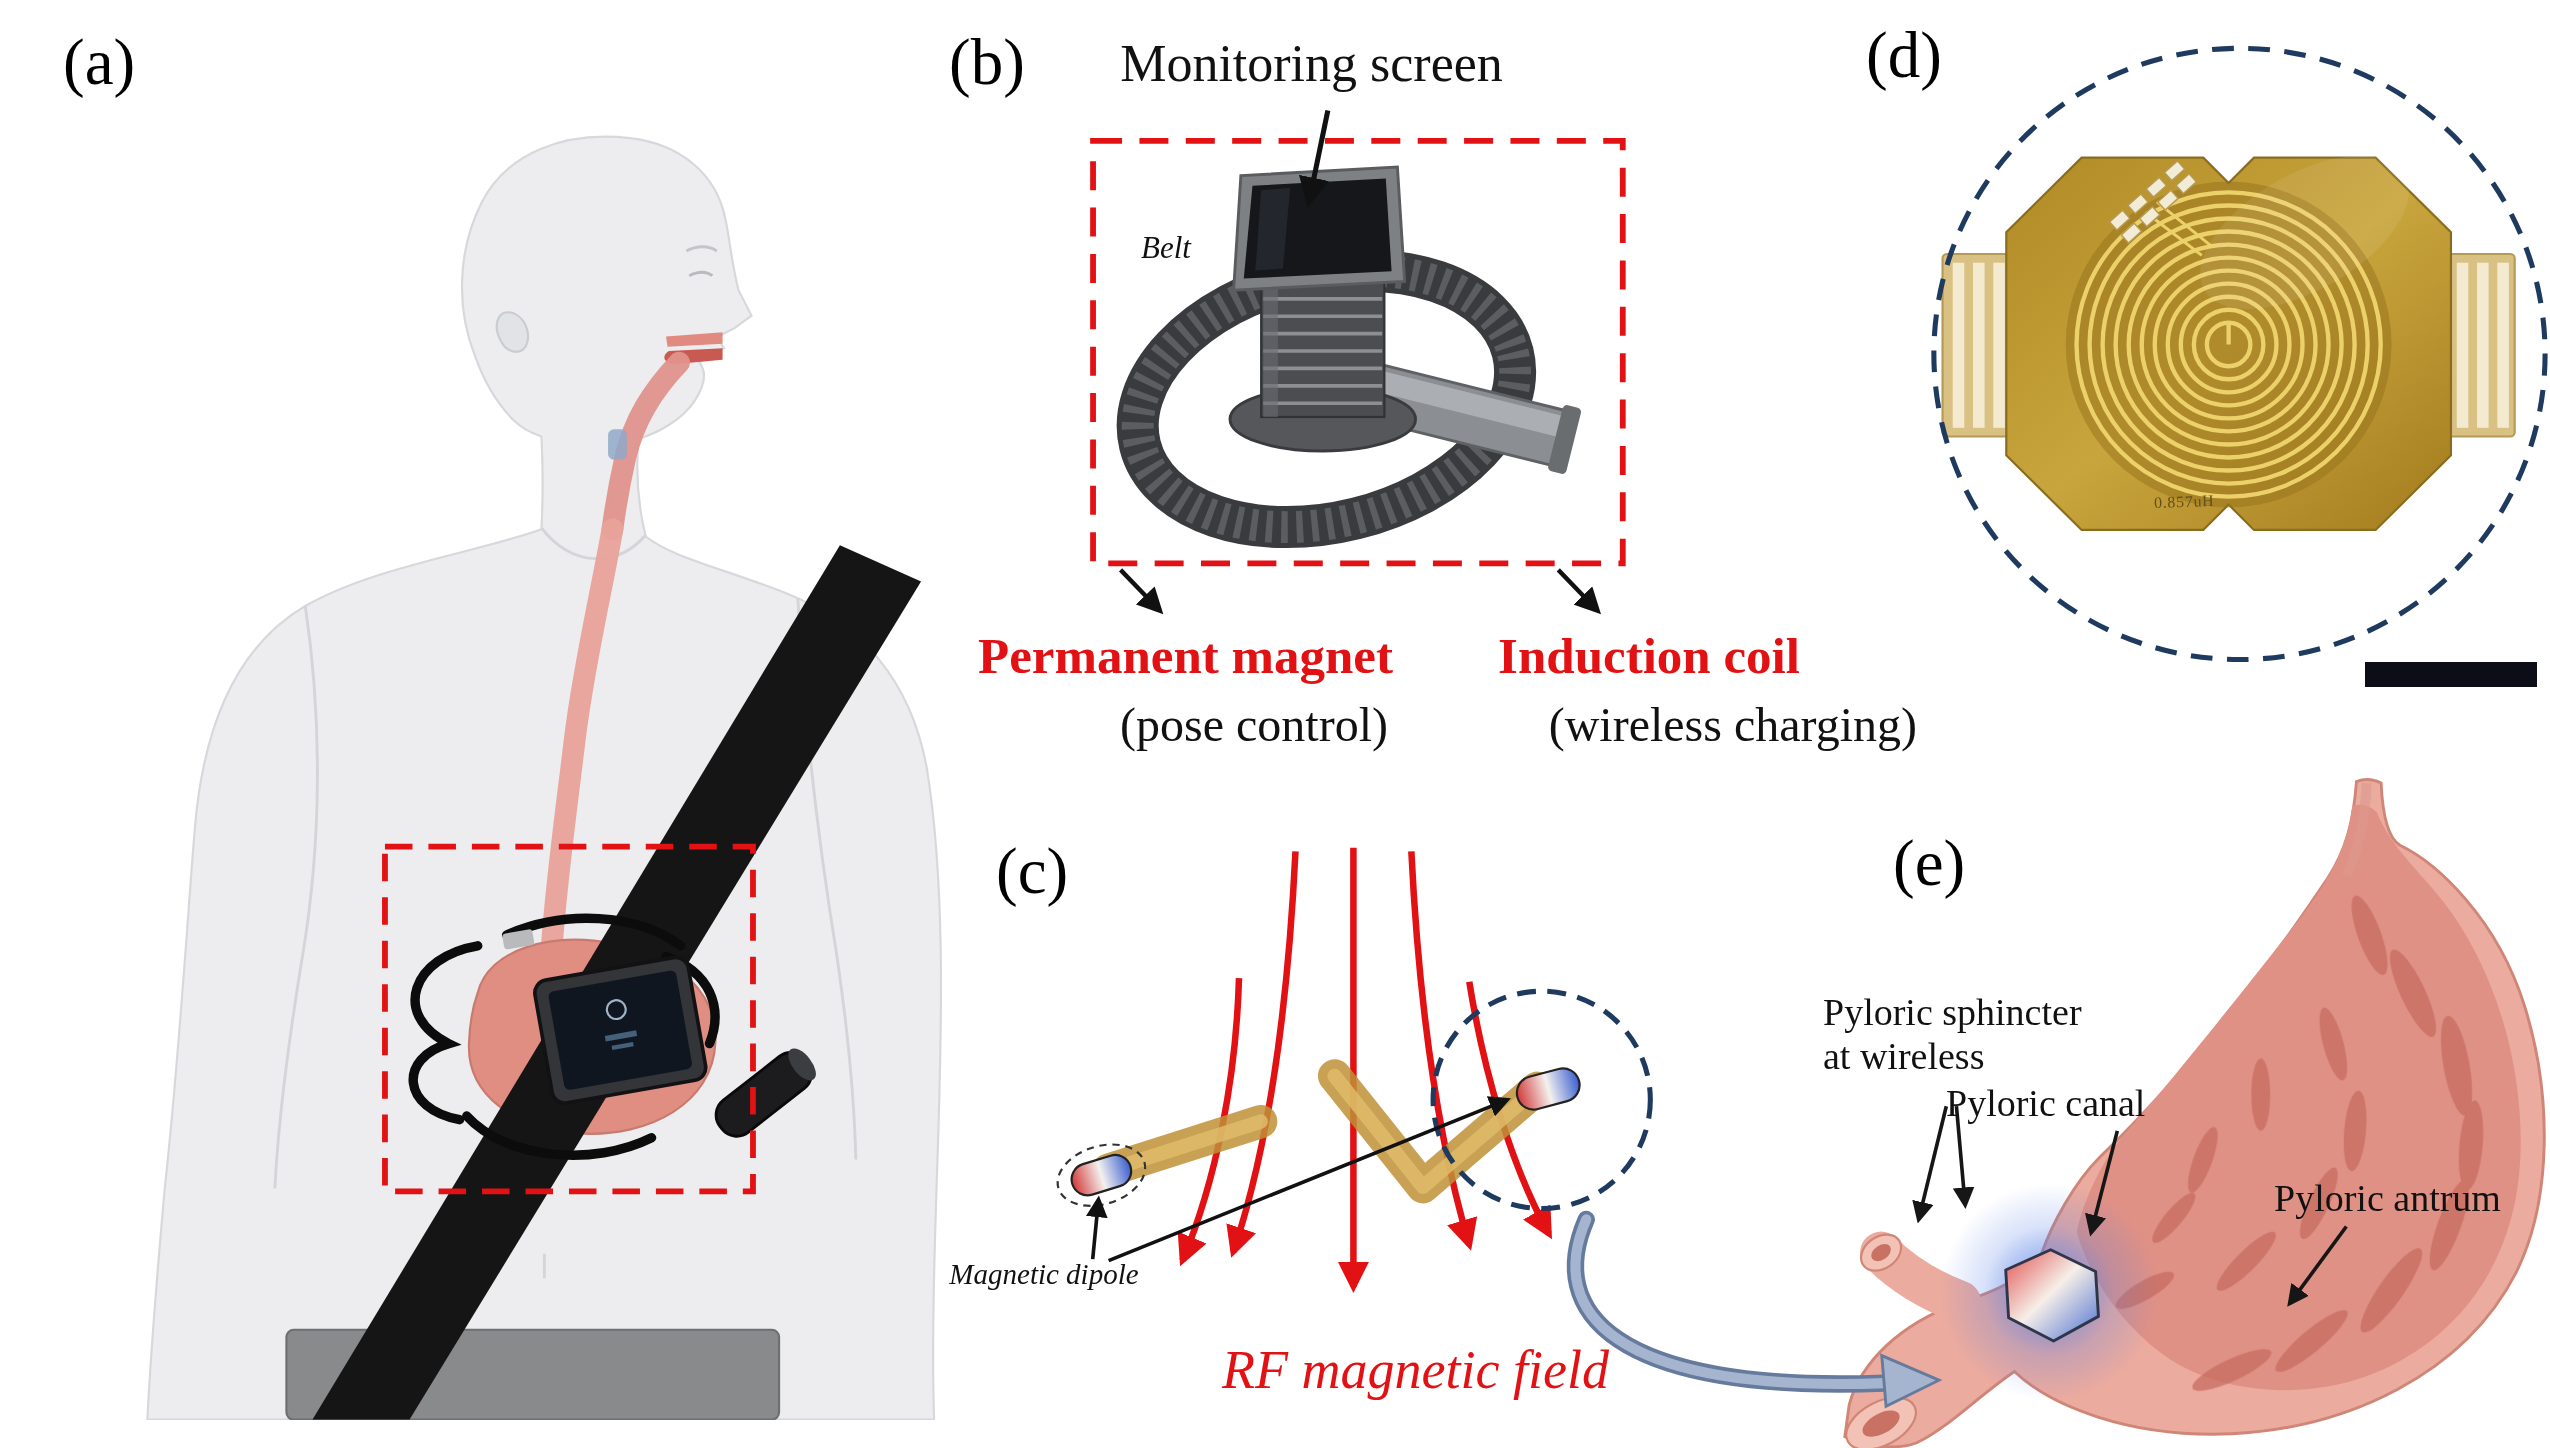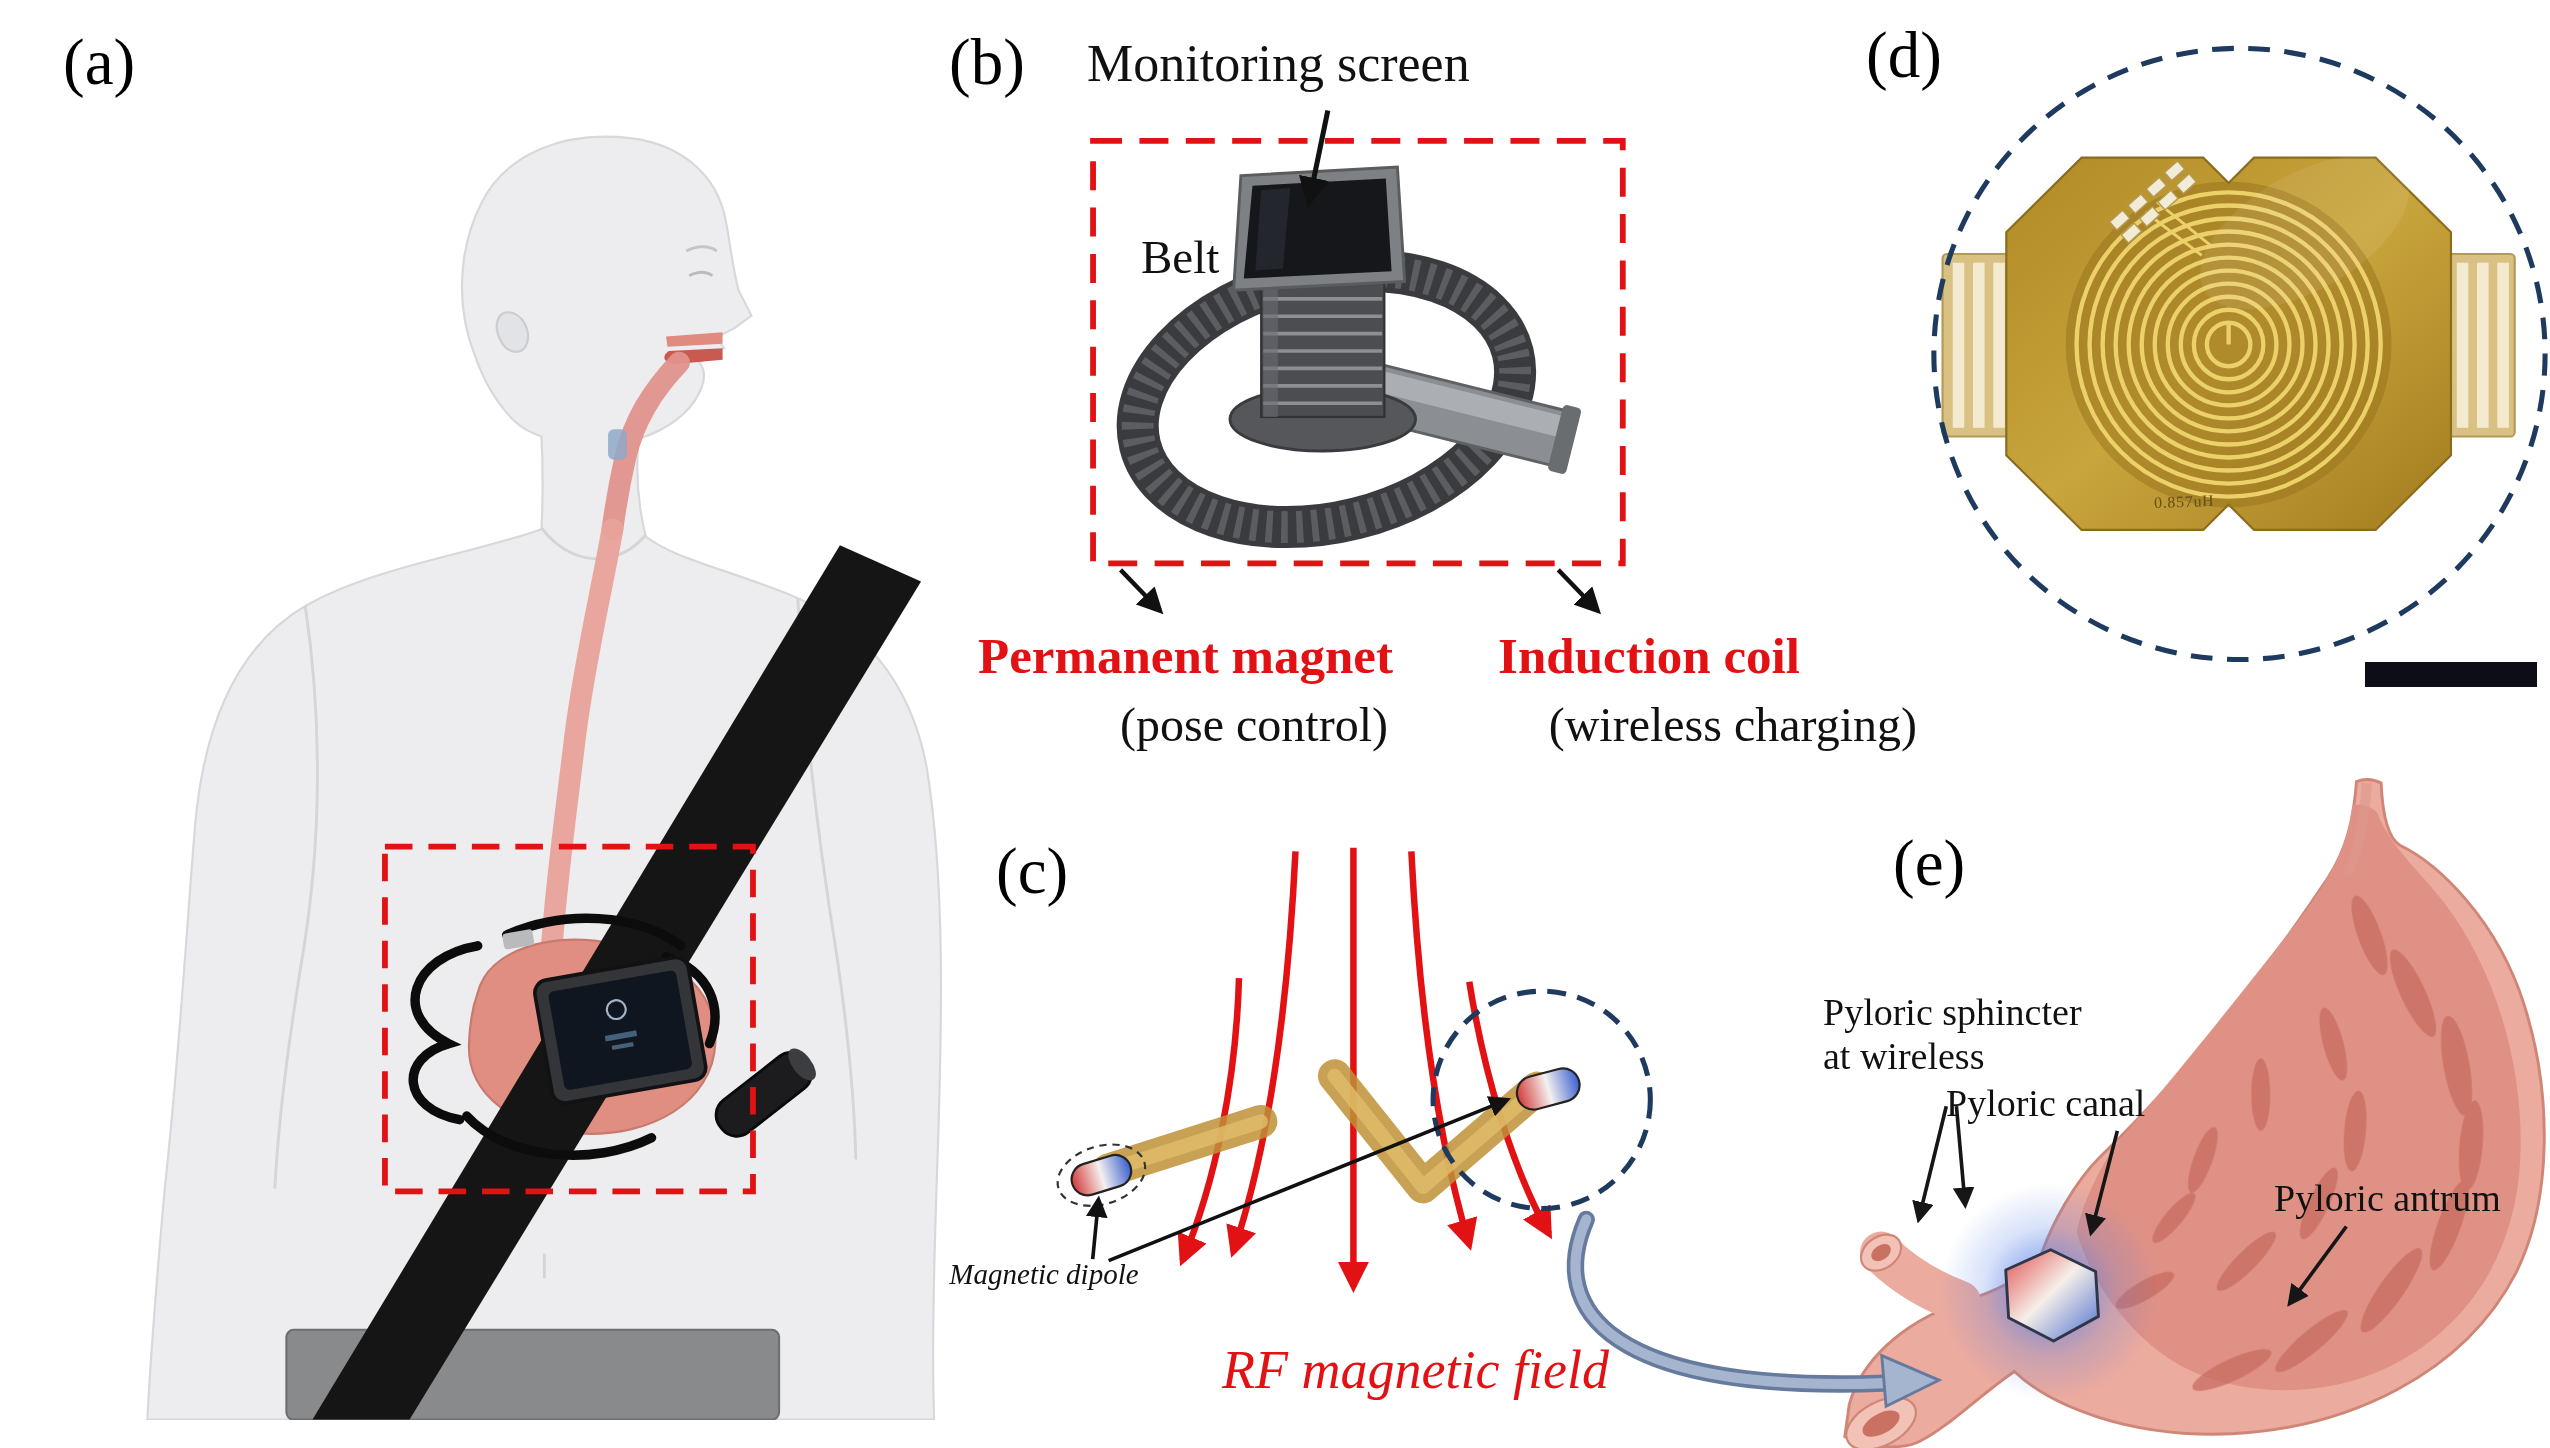--- a/index.html
+++ b/index.html
@@ -7,25 +7,25 @@
     --dashed-navy:#1e3a5f;
     --label-black:#111111;
   }
   *{box-sizing:border-box;margin:0;padding:0}
   html,body{background:#ffffff}
   body{font-family:"Liberation Serif","DejaVu Serif",serif;color:var(--label-black)}
   #fig{position:relative;width:2550px;height:1449px;background:#ffffff;overflow:hidden}
   .abs{position:absolute}
   svg.abs{pointer-events:none}
   .plabel{font-size:65px;line-height:1;color:#000}
-  .cap{font-size:52px;line-height:1.1;text-align:left}
+  .cap{font-size:52px;line-height:1.1;text-align:center}
   .red{color:var(--annotation-red)}
   .boldlab{font-size:51px;font-weight:bold;line-height:1.1;text-align:center}
   .sublab{font-size:48px;line-height:1.1;text-align:right}
-  .belt-lab{font-size:47px;}
+  .belt-lab{font-size:31px;font-style:italic}
   .dipole-lab{font-size:29px;font-style:italic;text-align:center}
   .rf-lab{font-size:54px;font-style:italic;text-align:right}
   .anat-lab{font-size:38px;line-height:1.16}
   .tiny-lab{font-size:16px;color:#63501a;letter-spacing:0.7px;transform:rotate(-2deg)}
   .stroke-red{stroke:var(--annotation-red)}
   .stroke-navy{stroke:var(--dashed-navy)}
   .fill-red{fill:var(--annotation-red)}
   .scalebar{background:#0d0d18}
 </style>
 </head>

